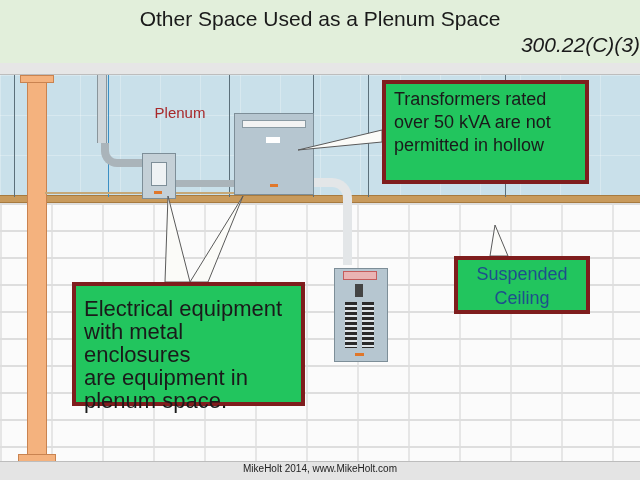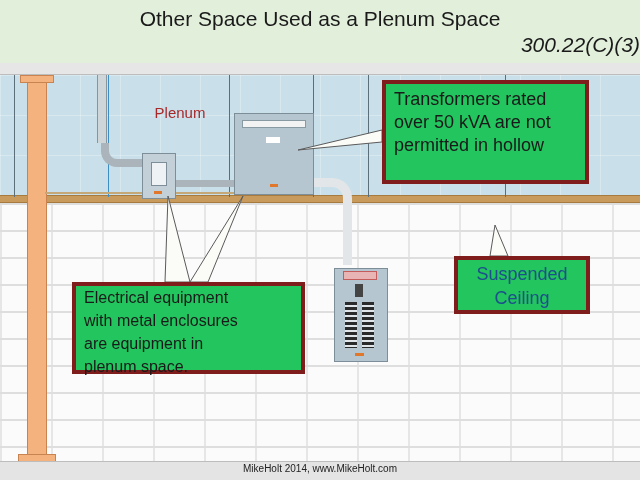--- a/index.html
+++ b/index.html
@@ -20,21 +20,21 @@
     background-size:51px 27px,51px 27px;}
   #footer{left:0;top:461px;width:640px;height:19px;background:#e4e4e4;border-top:1px solid #bdbdbd;}
   #copyright{left:0;top:463px;width:640px;text-align:center;font-size:10px;color:#222;}
   #column{left:27px;top:75px;width:18px;height:386px;background:#f4b27e;border-left:1px solid #c98350;border-right:1px solid #c98350;}
   #column-cap{left:20px;top:75px;width:32px;height:6px;background:#f4b27e;border:1px solid #c98350;}
   #column-base{left:18px;top:454px;width:36px;height:6px;background:#f4b27e;border:1px solid #c98350;}
   .hanger{width:1px;background:#5b6f7a;top:75px;height:122px;}
   .hanger.blue{background:#3b8fc4;}
   .callout{background:#22c55e;border:4px solid #7f1d1d;color:#1a1a1a;}
   #callout-transformer{left:382px;top:80px;width:207px;height:104px;font-size:18px;line-height:23px;padding:4px 8px;box-sizing:border-box;}
-  #callout-equipment{left:72px;top:282px;width:233px;height:92px;font-size:16px;line-height:23px;padding:0 8px;box-sizing:border-box;}
+  #callout-equipment{left:72px;top:282px;width:233px;height:124px;font-size:22px;line-height:23px;padding:11px 8px;box-sizing:border-box;}
   #callout-ceiling{left:434px;top:256px;width:136px;height:58px;font-size:18px;line-height:24px;text-align:center;color:#1e4e8c;padding:2px 4px;box-sizing:border-box;margin-left:20px;}
   #plenum-label{left:140px;top:95px;width:80px;text-align:center;font-size:15px;line-height:19px;color:#a8282a;margin-top:8px;}
   .box{background:#b6c6d0;border:1px solid #7d8e98;}
   #transformer{left:234px;top:113px;width:78px;height:80px;}
   #transformer-vent{left:242px;top:120px;width:62px;height:6px;background:#f3f3f3;border:1px solid #8a9aa3;}
   #transformer-label{left:266px;top:137px;width:14px;height:6px;background:#fff;}
   #transformer-tag{left:270px;top:184px;width:8px;height:3px;background:#e0772a;}
   #disconnect{left:142px;top:153px;width:32px;height:44px;background:#c4d0d7;border:1px solid #7d8e98;}
   #disconnect-switch{left:151px;top:162px;width:14px;height:22px;background:#eef2f4;border:1px solid #7d8e98;}
   #disconnect-tag{left:154px;top:191px;width:8px;height:3px;background:#e0772a;}

